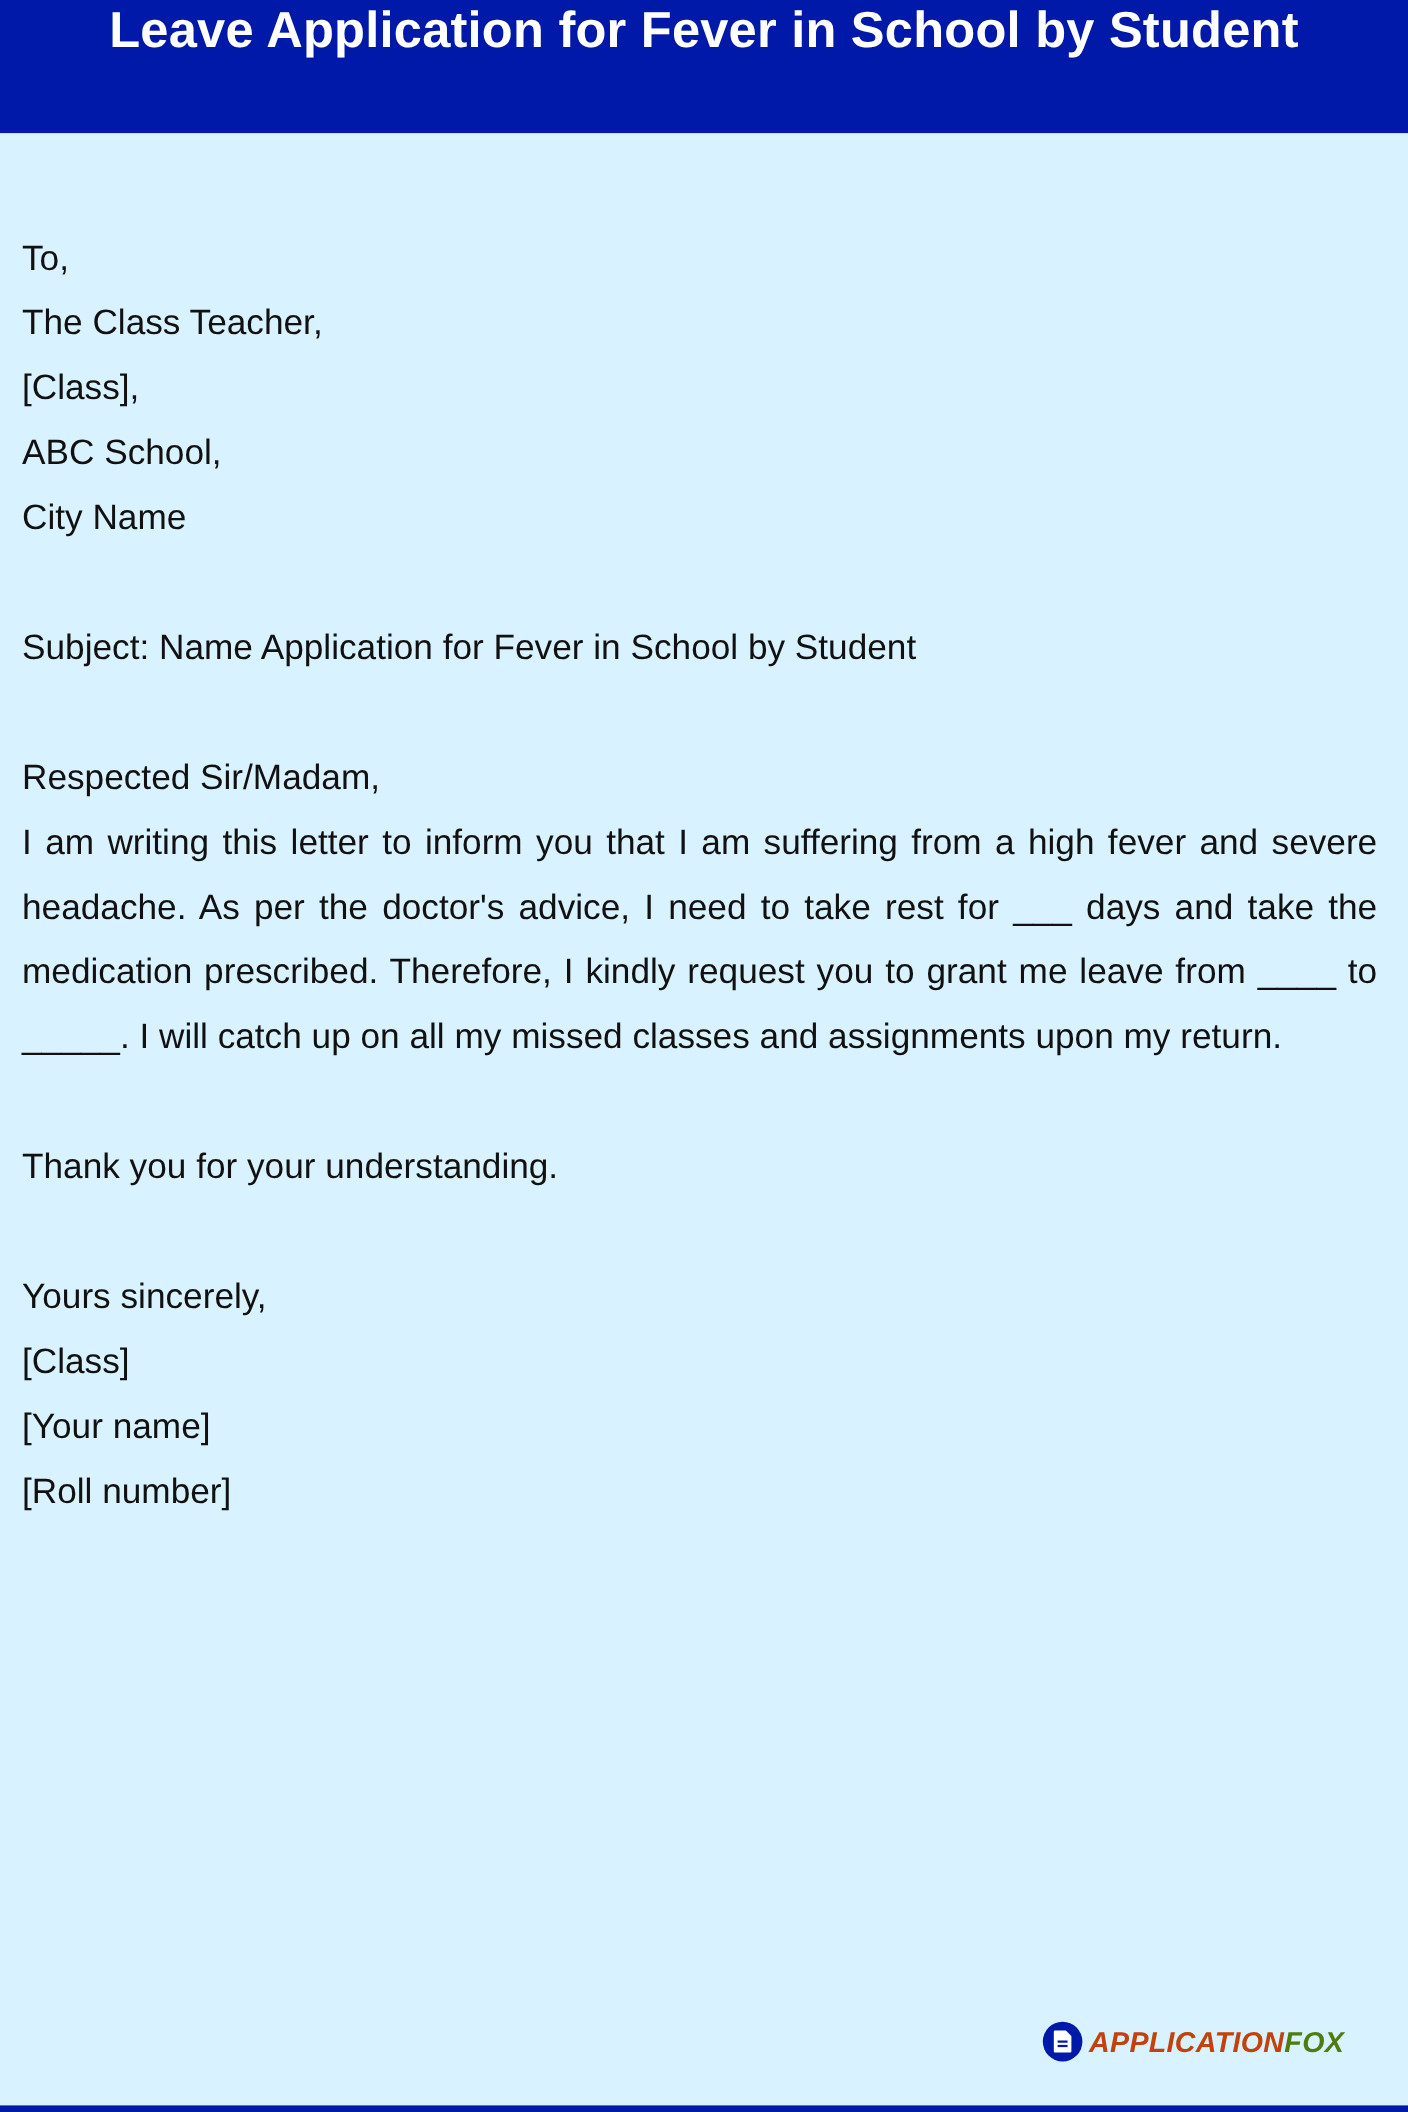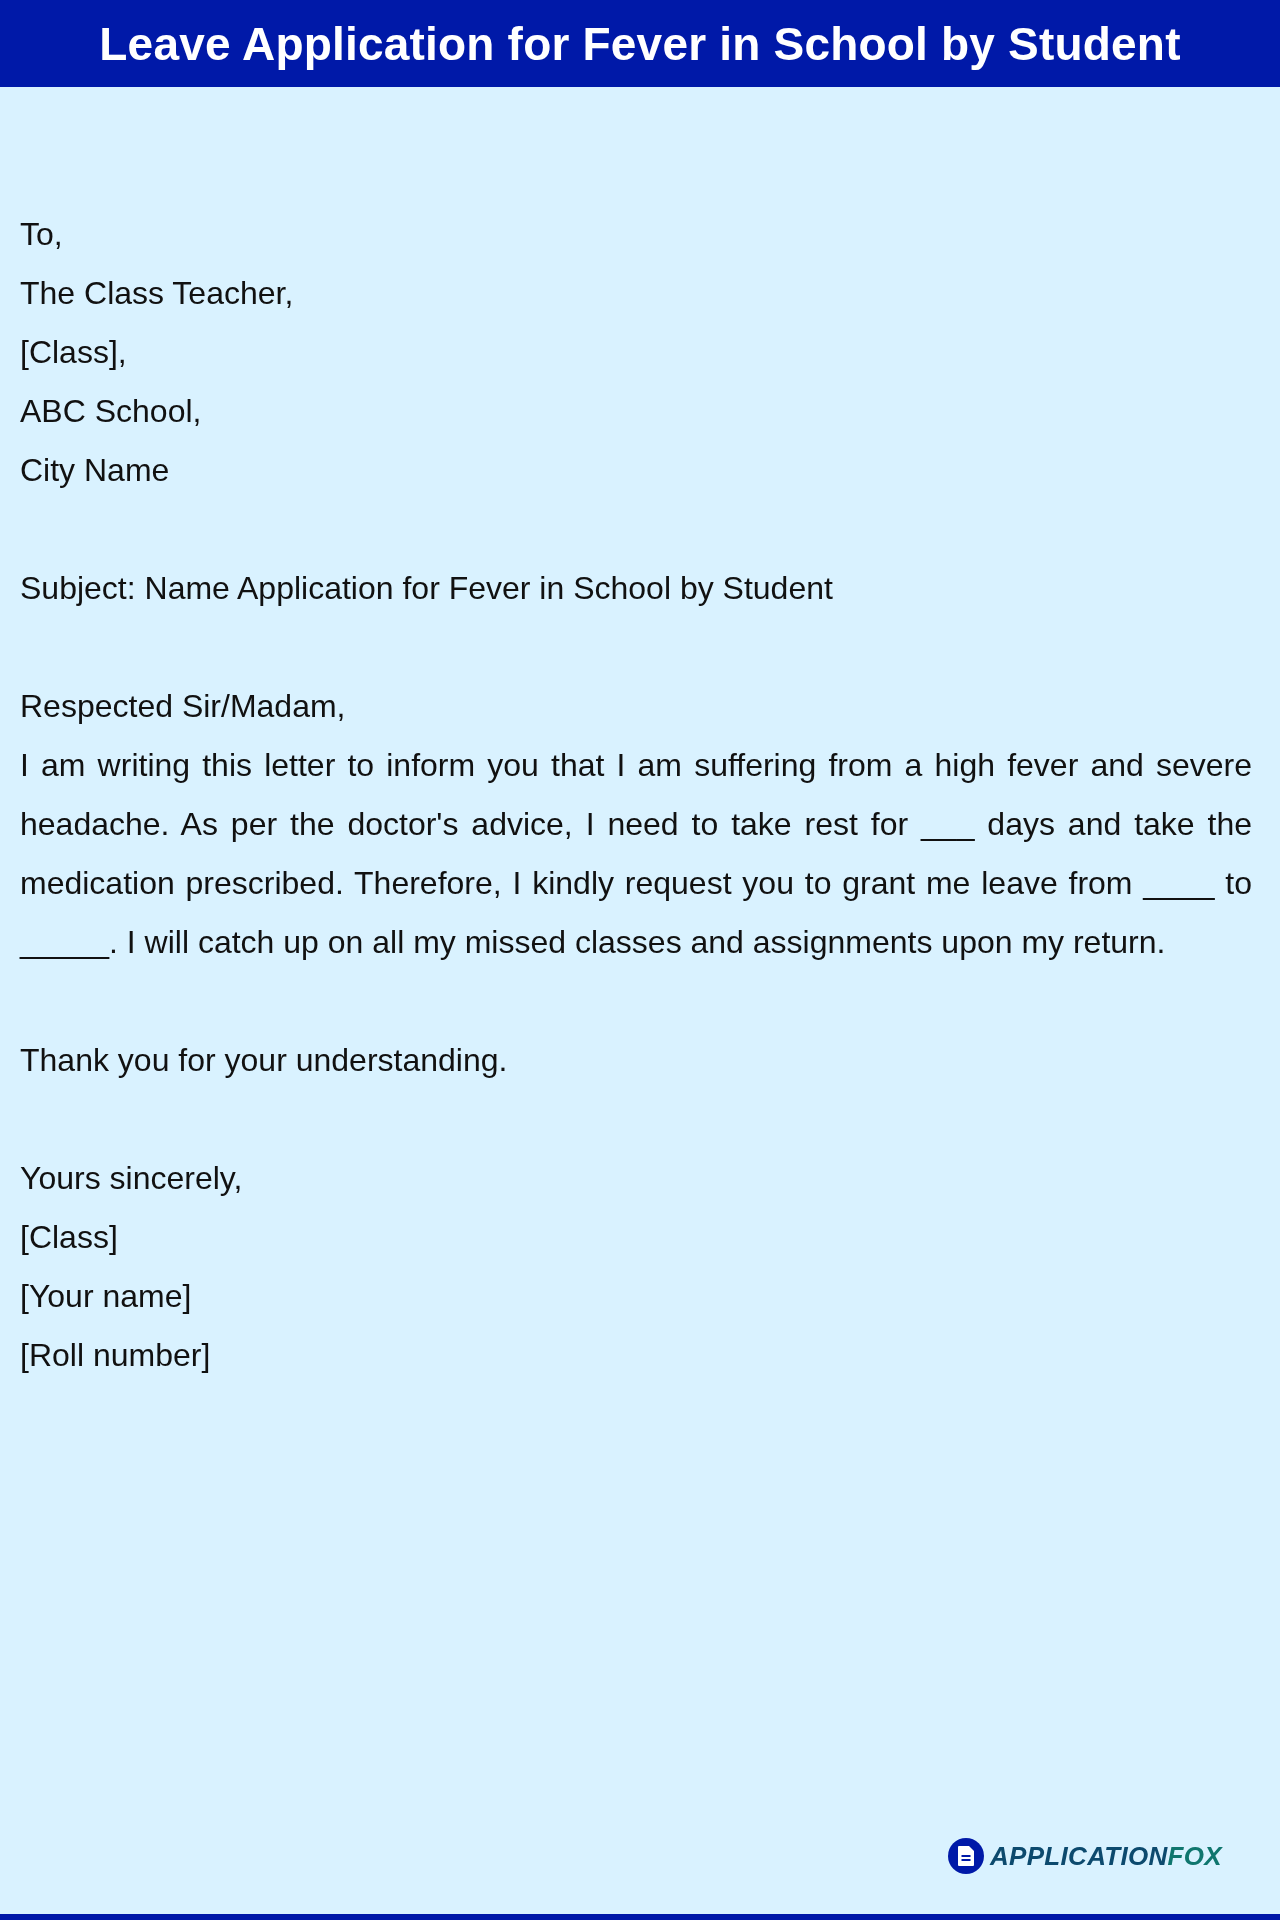--- a/index.html
+++ b/index.html
@@ -1,27 +1,27 @@
 <!DOCTYPE html>
 <html><head>
 <meta charset="utf-8">
 <style>
   html,body{margin:0;padding:0;}
   body{width:1280px;height:1920px;background:#d9f2ff;position:relative;overflow:hidden;font-family:"Liberation Sans","DejaVu Sans",sans-serif;color:#111;}
-  .header{position:absolute;left:0;top:0;width:1280px;height:87px;background:#0019a8;display:flex;align-items:center;justify-content:center;}
+  .header{position:absolute;left:0;top:0;width:1280px;height:121px;background:#0019a8;display:flex;justify-content:center;}
   .header h1{margin:0;color:#fff;font-size:46px;font-weight:bold;letter-spacing:0.2px;}
   .letter{position:absolute;left:20px;top:205px;width:1232px;font-size:32px;line-height:59px;}
   .line{display:block;white-space:nowrap;}
   .gap{display:block;height:59px;}
   .body-para{text-align:justify;text-align-last:left;white-space:normal;}
   .logo{position:absolute;left:948px;top:1838px;display:flex;align-items:center;}
   .logo-icon{width:36px;height:36px;border-radius:50%;background:#0019a8;display:flex;align-items:center;justify-content:center;margin-right:6px;}
   .logo-text{font-size:26px;font-weight:bold;font-style:italic;letter-spacing:0.3px;}
-  .logo-a{color:#0c4a6e;}
-  .logo-b{color:#0f766e;}
+  .logo-a{color:#c2410c;}
+  .logo-b{color:#4d7c0f;}
   .bottom-bar{position:absolute;left:0;bottom:0;width:1280px;height:6px;background:#0019a8;}
 </style>
 </head>
 <body>
 
 <div class="header">
   <h1>Leave Application for Fever in School by Student</h1>
 </div>
 
 <div class="letter">

